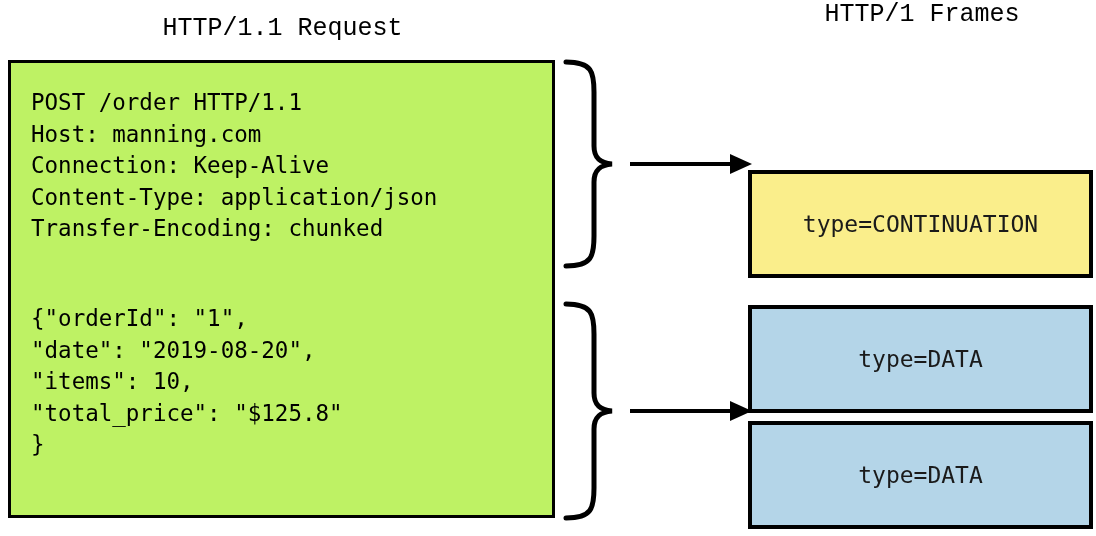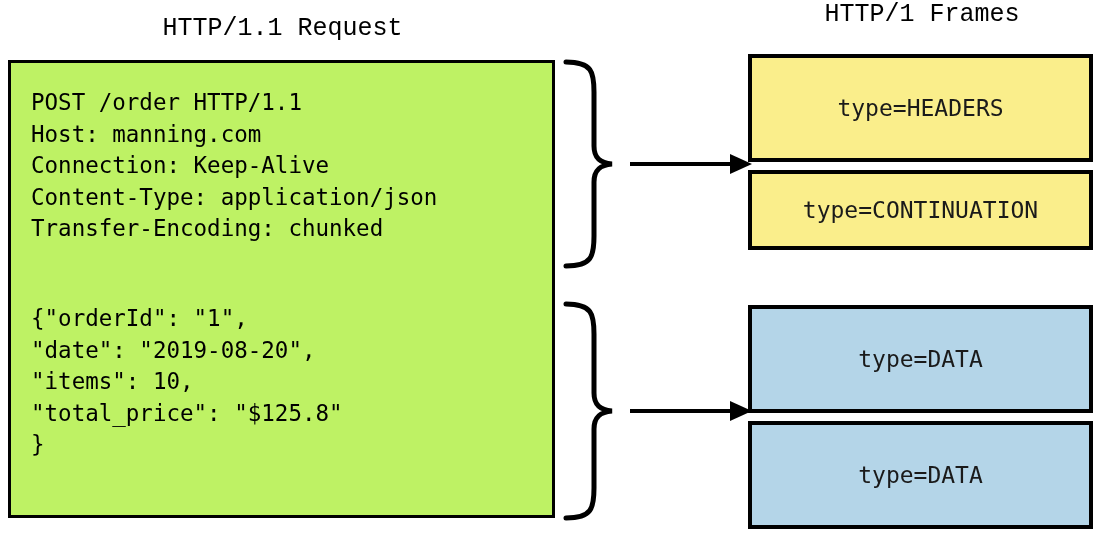--- a/index.html
+++ b/index.html
@@ -64,21 +64,21 @@
     justify-content: center;
   }
   .frame-label {
     font-family: "DejaVu Sans Mono", "Liberation Mono", monospace;
     font-size: 23px;
     color: #1a1a1a;
     white-space: nowrap;
     line-height: 1;
   }
   #frame-headers      { top: 54px;  height: 108px; }
-  #frame-continuation { top: 170px; height: 80px; }
+  #frame-continuation { top: 170px; height: 108px; }
   #frame-data-1       { top: 305px; height: 108px; }
   #frame-data-2       { top: 421px; height: 108px; }
 
   
   .connector {
     position: absolute;
     left: 556px;
     width: 200px;
   }
   #connector-headers { top: 58px;  height: 212px; }
@@ -118,23 +118,20 @@
 
   <div class="connector" id="connector-body">
     <svg width="200" height="222" viewBox="0 0 200 222">
       <path d="M 10 4 C 36 4, 38 14, 38 34 L 38 93 C 38 105, 44 110, 56 111
                C 44 112, 38 117, 38 129 L 38 188 C 38 208, 36 218, 10 218" fill="none" stroke="#000000" stroke-width="5" stroke-linecap="round"></path>
       <line x1="74" y1="111" x2="174" y2="111" stroke="#000000" stroke-width="4"></line>
       <polygon points="174,101 196,111 174,121" fill="#000000"></polygon>
     </svg>
   </div>
 
-  <div class="frame" id="frame-headers" style="background: rgb(250, 238, 139);">
-    <span class="frame-label">type=HEADERS</span>
-  </div>
 
   <div class="frame" id="frame-continuation" style="background: rgb(250, 238, 139);">
     <span class="frame-label">type=CONTINUATION</span>
   </div>
 
   <div class="frame" id="frame-data-1" style="background: rgb(180, 213, 232);">
     <span class="frame-label">type=DATA</span>
   </div>
 
   <div class="frame" id="frame-data-2" style="background: rgb(180, 213, 232);">

